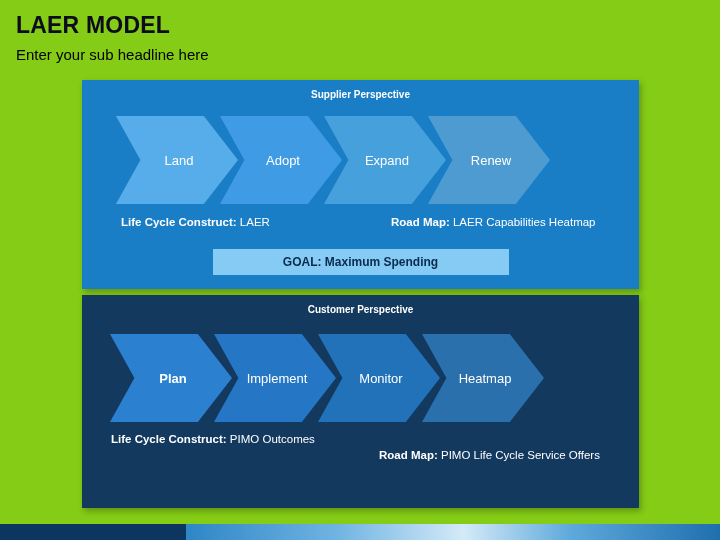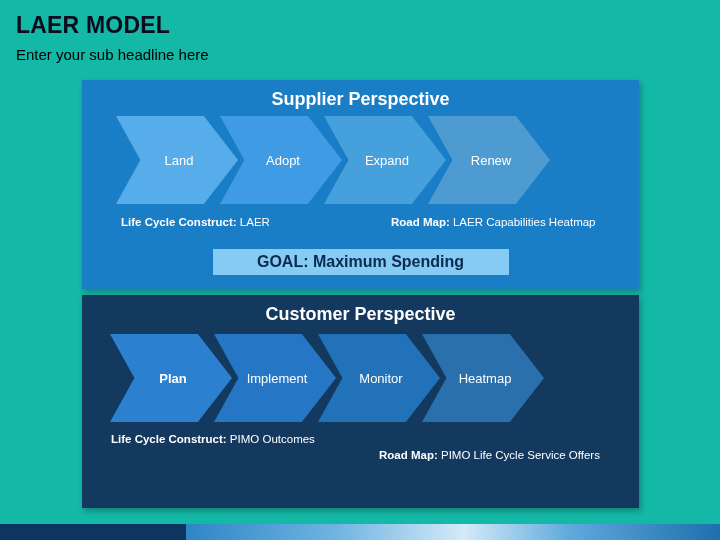--- a/index.html
+++ b/index.html
@@ -1,36 +1,36 @@
 <!DOCTYPE html>
 <html style="--panel_top_bg: #1a7ec6; --panel_bottom_bg: #14395f; --arrow_t0: #57ade9; --arrow_t1: #3f9ce4; --arrow_t2: #46a0dc; --arrow_t3: #4e9bd2; --arrow_b0: #2b80d0; --arrow_b1: #2577c6; --arrow_b2: #2272ba; --arrow_b3: #2a70ac; --goal_top_bg: #85cbf3; --goal_top_text: #0a2b50; --goal_bottom_bg: #2b8fe0; --goal_bottom_text: #ffffff; --footer_dark: #0c3560;"><head>
 <meta charset="utf-8">
 <style>
   html,body{margin:0;padding:0;background:#fff;}
   .slide{
-    position:relative;width:720px;height:540px;background:#14b8a6;
+    position:relative;width:720px;height:540px;background:#84cc16;
     font-family:"Liberation Sans",sans-serif;overflow:hidden;
   }
   .page-title{
     position:absolute;left:16px;top:12px;margin:0;
     font-size:23px;font-weight:700;color:#0c0c1e;letter-spacing:.2px;
   }
   .page-subtitle{
     position:absolute;left:16px;top:46px;margin:0;
     font-size:15px;font-weight:400;color:#000;
   }
   .panel{
     position:absolute;left:82px;width:557px;
     box-shadow:2px 3px 6px rgba(0,0,0,.28);
   }
   .panel-top{top:80px;height:209px;background:var(--panel_top_bg);}
   .panel-bottom{top:295px;height:213px;background:var(--panel_bottom_bg);}
   .panel-title{
     position:absolute;left:0;right:0;top:9px;text-align:center;
-    color:#fff;font-weight:700;font-size:18px;
+    color:#fff;font-weight:700;font-size:10px;
   }
   .arrow-row{position:absolute;top:36px;display:flex;}
   .panel-top .arrow-row{left:34px;}
   .panel-bottom .arrow-row{left:28px;top:39px;}
   .arrow{
     width:122px;height:88px;display:flex;align-items:center;justify-content:center;
     color:#fff;font-size:13px;padding-left:4px;box-sizing:border-box;
     clip-path:polygon(0% 0%, 72% 0%, 100% 50%, 72% 100%, 0% 100%, 20% 50%);
   }
   .arrow + .arrow{margin-left:-18px;}
@@ -42,21 +42,21 @@
     position:absolute;color:#fff;font-size:11.5px;white-space:nowrap;padding-left:6px;
   }
   .label-text b{font-weight:700;}
   .panel-top .construct{left:33px;top:136px;}
   .panel-top .roadmap{left:303px;top:136px;}
   .panel-bottom .construct{left:23px;top:138px;}
   .panel-bottom .roadmap{left:291px;top:138px;margin-top:16px;}
   .goal{
     position:absolute;left:50%;transform:translateX(-50%);
     width:296px;height:26px;display:flex;align-items:center;justify-content:center;
-    font-weight:700;font-size:16px;white-space:nowrap;
+    font-weight:700;font-size:12px;white-space:nowrap;
   }
   .goal-top{top:169px;background:var(--goal_top_bg);color:var(--goal_top_text);}
   .goal-bottom{top:171px;background:var(--goal_bottom_bg);color:var(--goal_bottom_text);}
   .footer-strip{
     position:absolute;left:0;bottom:0;width:720px;height:16px;display:flex;
   }
   .footer-left{width:186px;height:100%;background:var(--footer_dark);}
   .footer-right{
     flex:1;height:100%;
     background:linear-gradient(90deg,#2e86c6 0%,#6fb3e2 28%,#d4eaf8 52%,#5ea9dc 72%,#1f6fae 100%);

